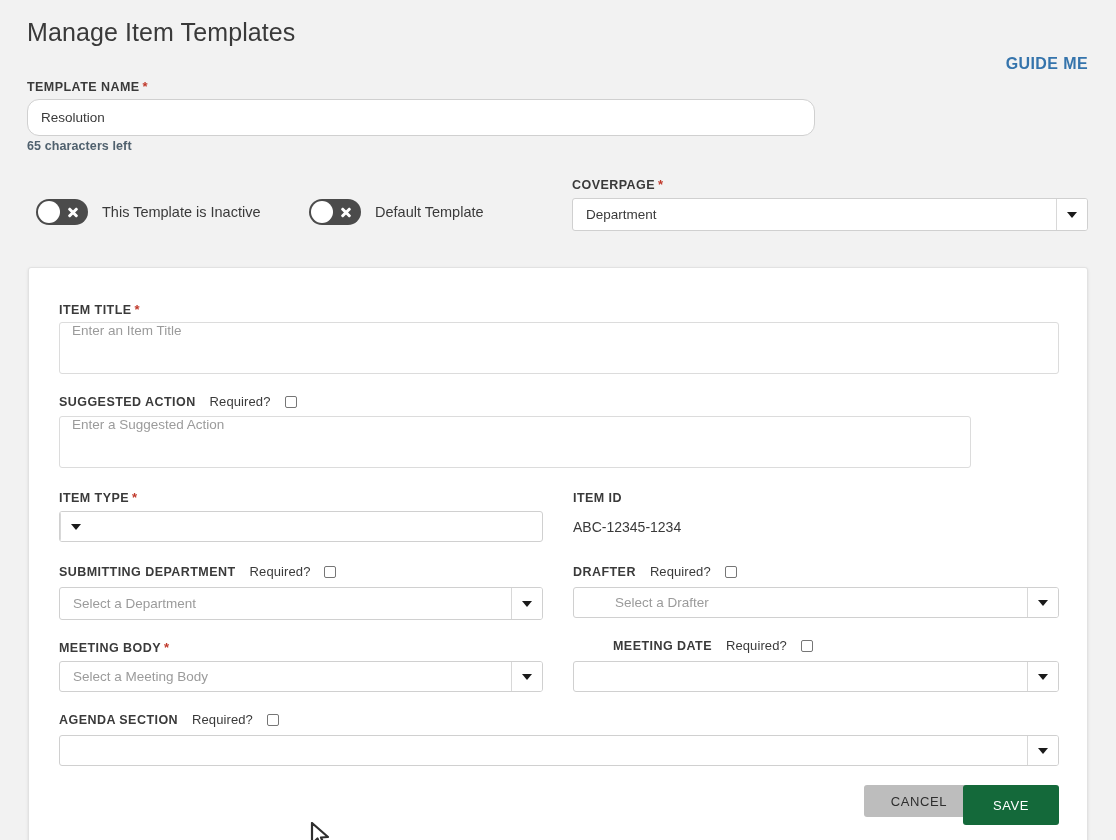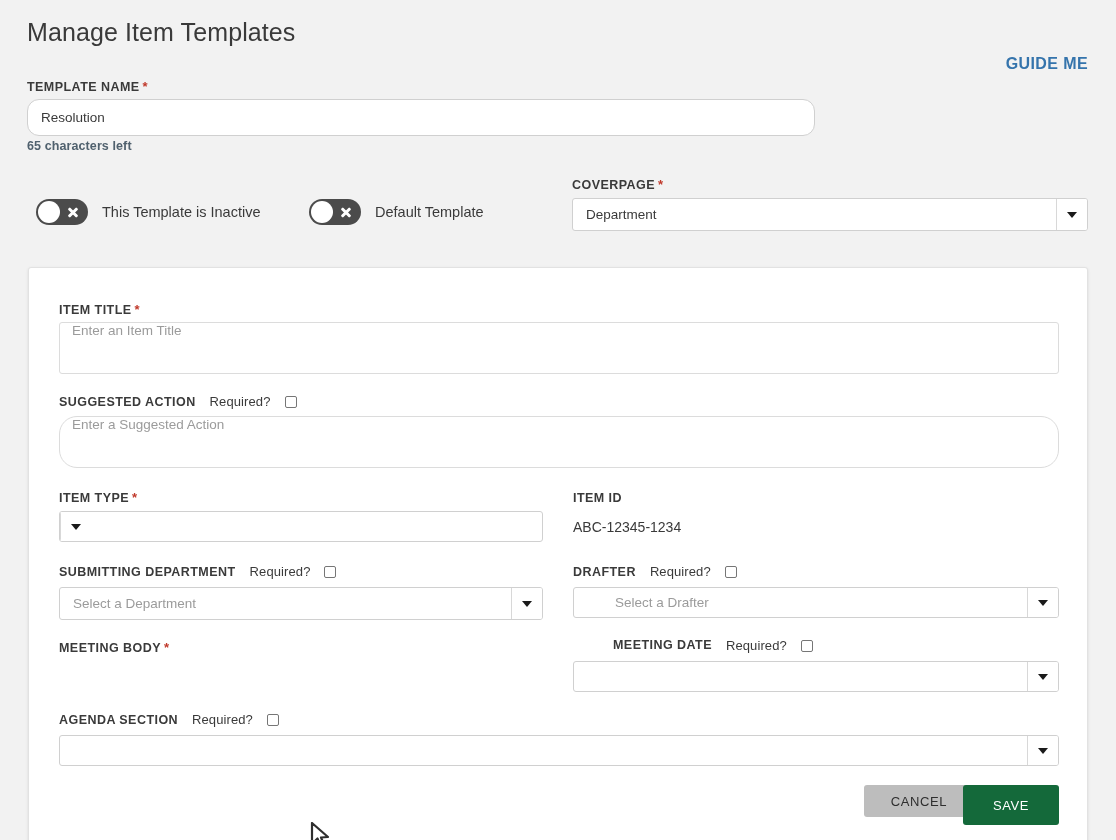--- a/index.html
+++ b/index.html
@@ -181,21 +181,21 @@
       <span>Enter an Item Title</span>
     </div>
 
     <div style="position:absolute;left:30px;top:126px;display:flex;align-items:center;">
       <span class="flabel">SUGGESTED ACTION</span>
       <span class="req-inline">
         <span>Required?</span>
         <span class="chk"></span>
       </span>
     </div>
-    <div class="textarea" style="position:absolute;left:30px;top:148px;width:1000px;height:52px;border-radius:18px;">
+    <div class="textarea" style="position:absolute;left:30px;top:148px;width:912px;height:52px;">
       <span>Enter a Suggested Action</span>
     </div>
 
     <div style="position:absolute;left:30px;top:220px;">
       <span class="flabel">ITEM TYPE</span><span class="req-star">*</span>
     </div>
     <div class="selectbox" style="position:absolute;left:30px;top:243px;width:484px;height:31px;">
       <span class="caret">
           <i></i>
         </span>
@@ -230,22 +230,28 @@
     <div class="selectbox" style="position:absolute;left:544px;top:319px;width:486px;height:31px;padding-left:28px;">
       <span class="sv">Select a Drafter</span>
       <span class="caret">
           <i></i>
         </span>
     </div>
 
     <div style="position:absolute;left:30px;top:370px;">
       <span class="flabel">MEETING BODY</span><span class="req-star">*</span>
     </div>
-
-    <div style="position:absolute;left:544px;top:370px;display:flex;padding-left:40px;">
+    <div class="selectbox" style="position:absolute;left:30px;top:393px;width:484px;height:31px;">
+      <span class="sv">Select a Meeting Body</span>
+      <span class="caret">
+          <i></i>
+        </span>
+    </div>
+
+    <div style="position:absolute;left:544px;top:370px;display:flex;align-items:center;padding-left:40px;">
       <span class="flabel">MEETING DATE</span>
       <span class="req-inline">
         <span>Required?</span>
         <span class="chk"></span>
       </span>
     </div>
     <div class="selectbox" style="position:absolute;left:544px;top:393px;width:486px;height:31px;">
       <span class="sv"></span>
       <span class="caret">
           <i></i>

